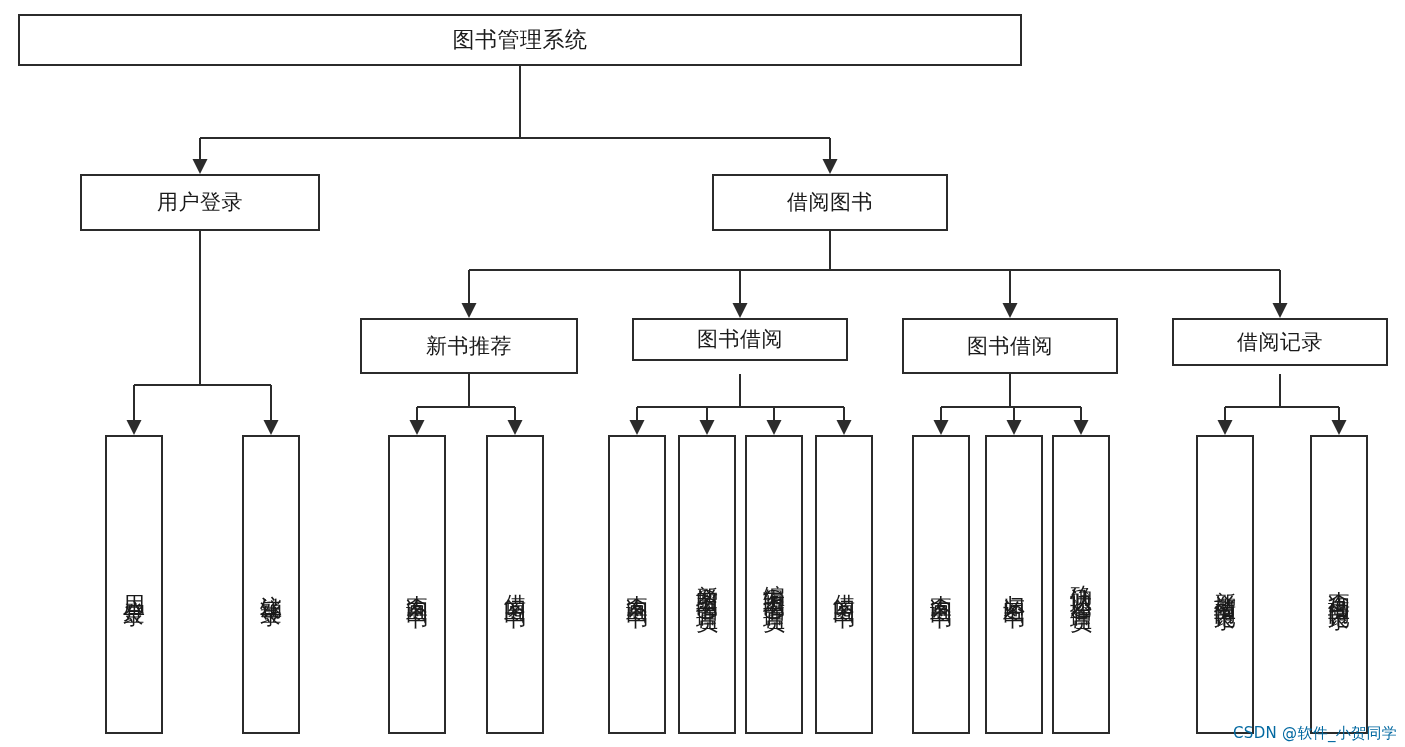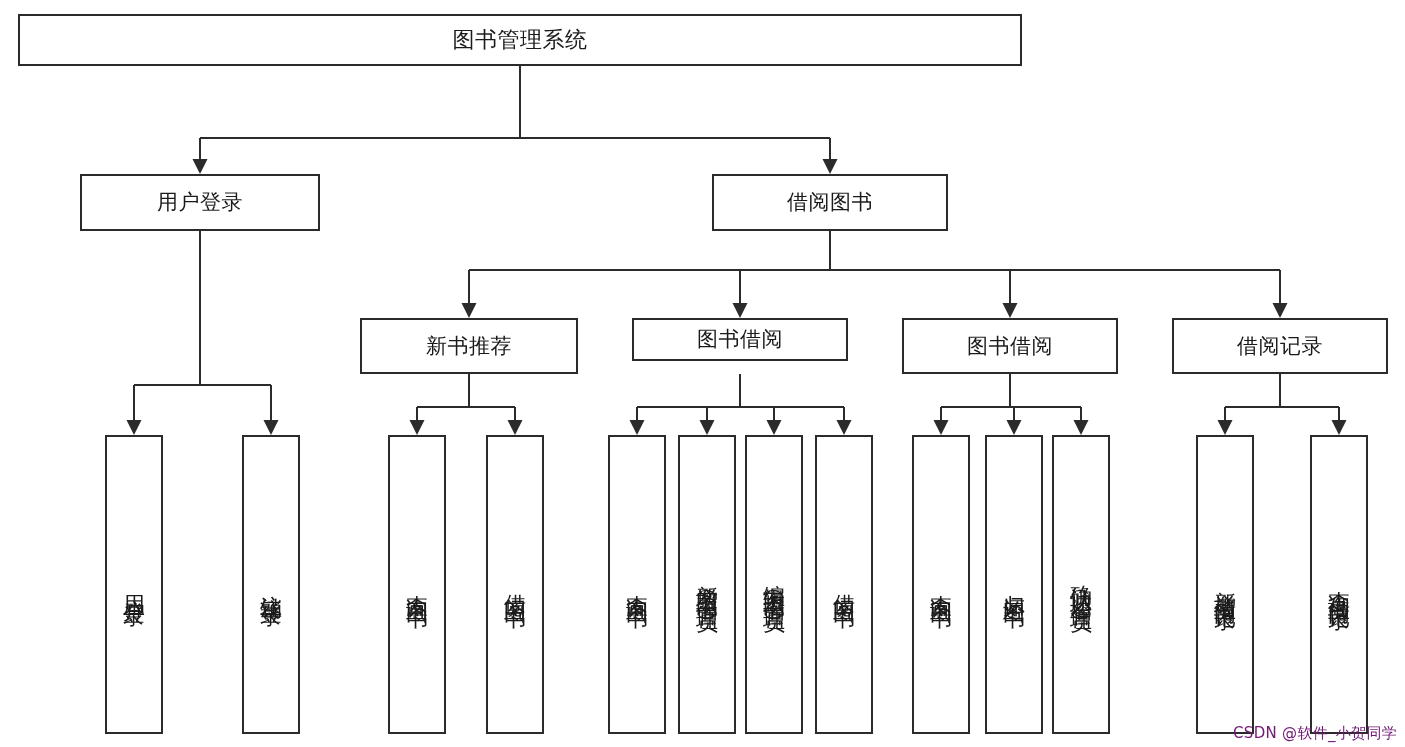--- a/index.html
+++ b/index.html
@@ -59,21 +59,21 @@
     font-size: 22px;
     letter-spacing: 4px;
     line-height: 1.0;
     white-space: nowrap;
   }
   .watermark {
     position: absolute;
     right: 8px;
     bottom: 4px;
     font-size: 15px;
-    color: #701a75;
+    color: #0369a1;
     white-space: nowrap;
     letter-spacing: 0.3px;
     pointer-events: none;
   }
 </style>
 </head>
 <body>
 
 <div id="canvas">
   <svg id="wires" viewBox="0 0 1405 747" xmlns="http://www.w3.org/2000/svg">
@@ -142,21 +142,21 @@
       </div>
       <div class="node horiz" style="left: 360px; top: 318px; width: 218px; height: 56px;">
         <span class="label">新书推荐</span>
       </div>
       <div class="node horiz" style="left: 632px; top: 318px; width: 216px; height: 43px;">
         <span class="label">图书借阅</span>
       </div>
       <div class="node horiz" style="left: 902px; top: 318px; width: 216px; height: 56px;">
         <span class="label">图书借阅</span>
       </div>
-      <div class="node horiz" style="left: 1172px; top: 318px; width: 216px; height: 56px;">
+      <div class="node horiz" style="left: 1172px; top: 318px; width: 216px; height: 48px;">
         <span class="label">借阅记录</span>
       </div>
       <div class="node vert" style="left: 105px; top: 435px; width: 58px; height: 299px;">
         <span class="label">用户登录</span>
       </div>
       <div class="node vert" style="left: 242px; top: 435px; width: 58px; height: 299px;">
         <span class="label">注销登录</span>
       </div>
       <div class="node vert" style="left: 388px; top: 435px; width: 58px; height: 299px;">
         <span class="label">查询图书</span>

